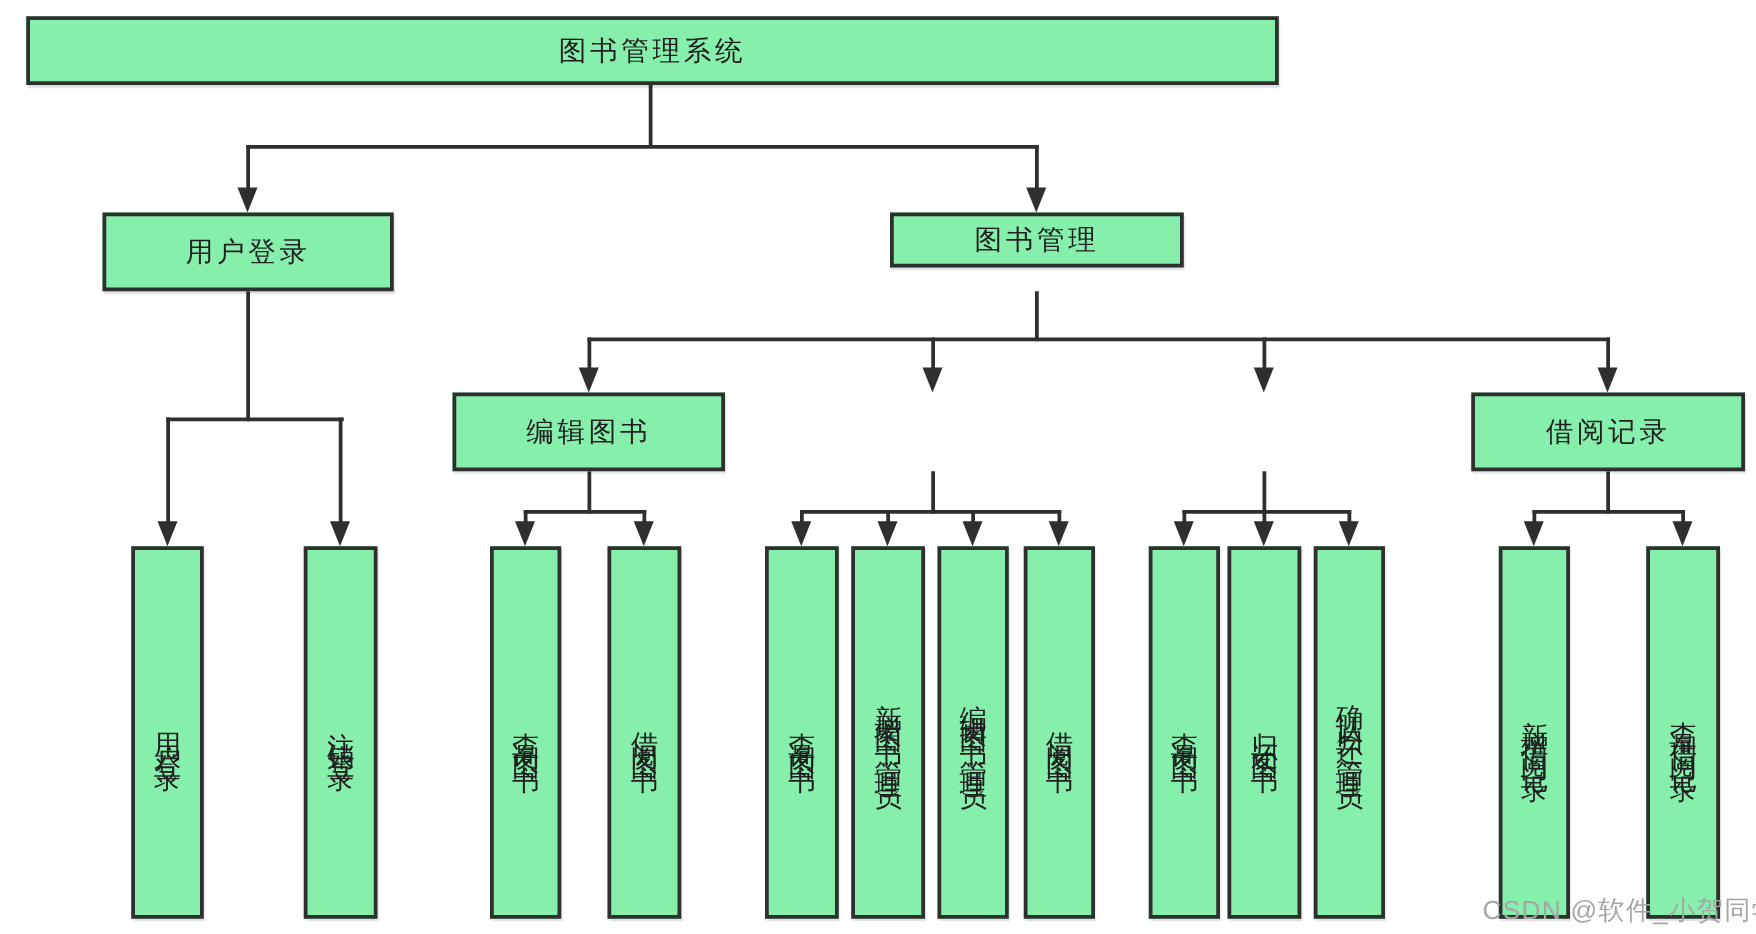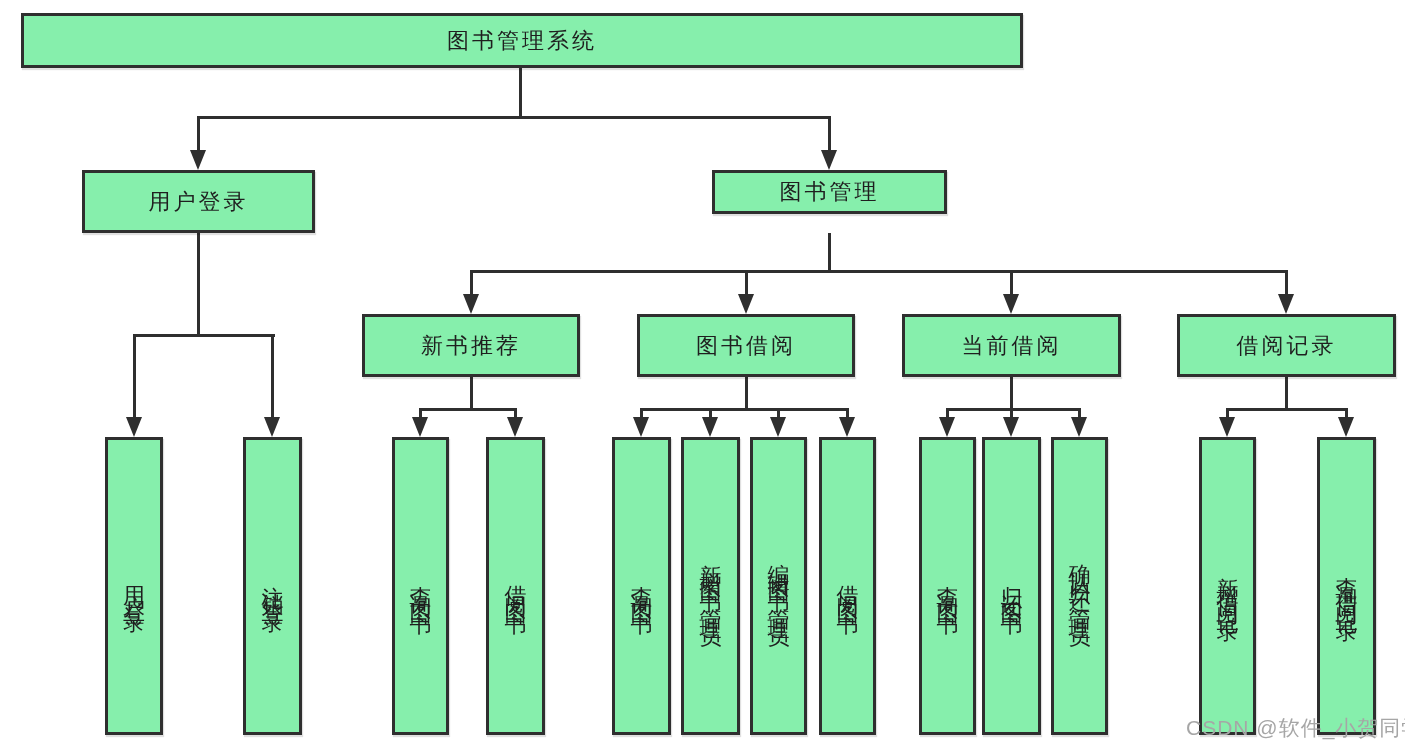--- a/index.html
+++ b/index.html
@@ -97,27 +97,21 @@
   <div class="vline" style="left:470px; top:270px; height:26px;"></div>
   <div class="arrowhead" style="left:463px; top:294px;"></div>
   <div class="vline" style="left:745px; top:270px; height:26px;"></div>
   <div class="arrowhead" style="left:738px; top:294px;"></div>
   <div class="vline" style="left:1010px; top:270px; height:26px;"></div>
   <div class="arrowhead" style="left:1003px; top:294px;"></div>
   <div class="vline" style="left:1285px; top:270px; height:26px;"></div>
   <div class="arrowhead" style="left:1278px; top:294px;"></div>
 
   <div class="node" style="left:362px; top:314px; width:218px; height:63px;">
-    <span class="hlabel">新书推荐</span>
-  </div>
-  <div class="node" style="left:637px; top:314px; width:218px; height:63px;">
-    <span class="hlabel">图书借阅</span>
-  </div>
-  <div class="node" style="left:902px; top:314px; width:219px; height:63px;">
-    <span class="hlabel">当前借阅</span>
+    <span class="hlabel">编辑图书</span>
   </div>
   <div class="node" style="left:1177px; top:314px; width:219px; height:63px;">
     <span class="hlabel">借阅记录</span>
   </div>
 
   <div class="vline" style="left:470px; top:377px; height:34px;"></div>
   <div class="vline" style="left:745px; top:377px; height:34px;"></div>
   <div class="vline" style="left:1010px; top:377px; height:34px;"></div>
   <div class="vline" style="left:1285px; top:377px; height:34px;"></div>
 

